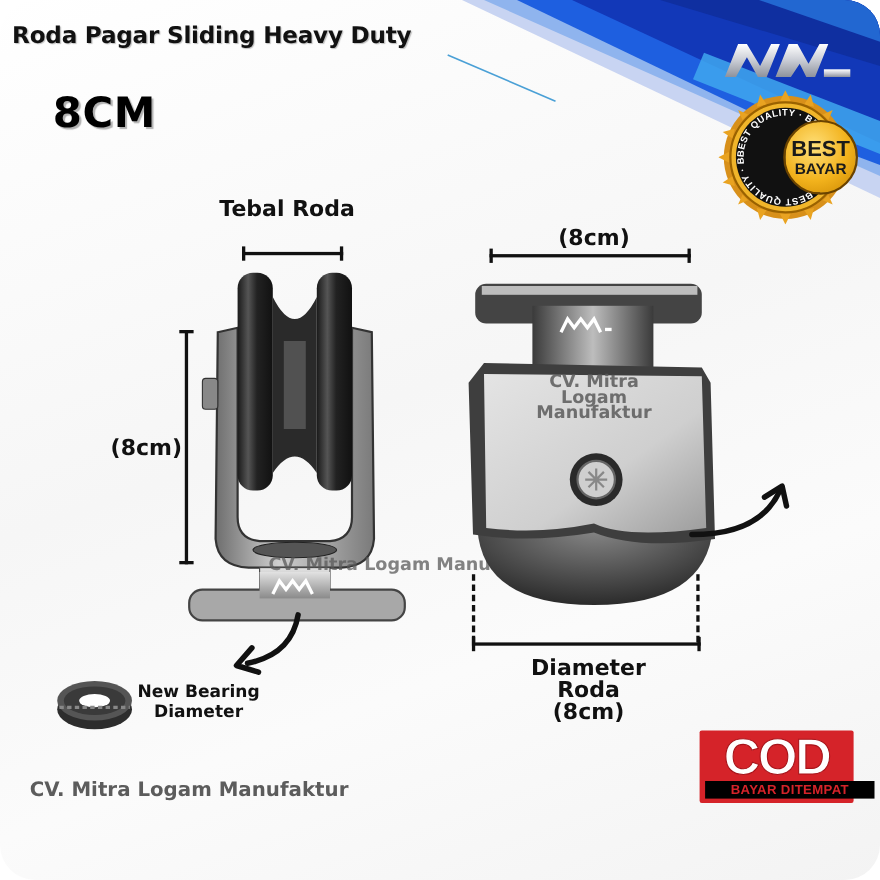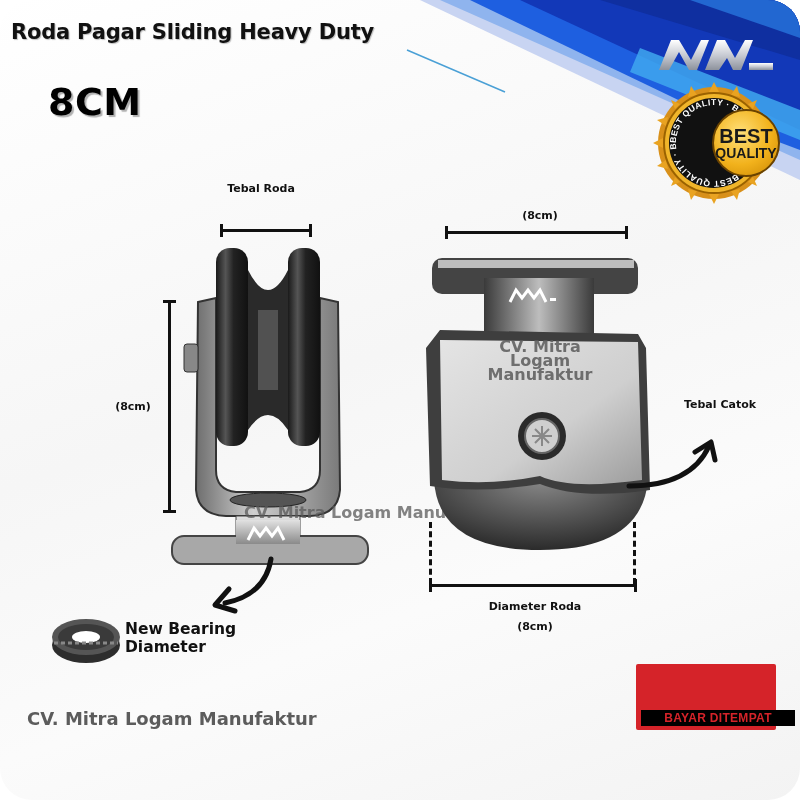--- a/index.html
+++ b/index.html
@@ -19,21 +19,21 @@
 
     .logo { position: absolute; left: 657px; top: 36px; width: 120px; height: 36px; }
 
     .badge { position: absolute; left: 653px; top: 82px; width: 122px; height: 122px; }
     .badge-core { position: absolute; left: 27px; top: 27px; width: 68px; height: 68px; border-radius: 50%;
       background: radial-gradient(circle at 40% 35%, #ffe07a 0%, #f2b21c 55%, #c98500 100%);
       border: 2px solid #6a4300; display: flex; flex-direction: column; align-items: center; justify-content: center; margin-left: 32px; }
     .badge-best { font-family: "Liberation Sans", sans-serif; font-weight: bold; font-size: 20px; line-height: 19px; color: #1a1a1a; }
     .badge-seller { font-family: "Liberation Sans", sans-serif; font-weight: bold; font-size: 14px; line-height: 14px; color: #1a1a1a; }
 
-    .label { position: absolute; font-weight: bold; color: #111; text-align: center; line-height: 20px; font-size: 11px; }
+    .label { position: absolute; font-weight: bold; color: #111; text-align: center; line-height: 20px; font-size: 20px; }
 
     .dim-h { position: absolute; height: 3px; background: #111; }
     .dim-h::before, .dim-h::after { content: ""; position: absolute; top: -5px; width: 3px; height: 13px; background: #111; }
     .dim-h::before { left: 0; } .dim-h::after { right: 0; }
     .dim-v { position: absolute; width: 3px; background: #111; }
     .dim-v::before, .dim-v::after { content: ""; position: absolute; left: -5px; width: 13px; height: 3px; background: #111; }
     .dim-v::before { top: 0; } .dim-v::after { bottom: 0; }
     .dash-v { position: absolute; width: 0; border-left: 3px dashed #111; }
 
     .watermark-mid { position: absolute; left: 244px; top: 503px; font-size: 16px; font-weight: bold; color: rgba(90,90,90,0.75); white-space: nowrap; }
@@ -107,21 +107,21 @@
       <circle cx="61" cy="61" r="45" fill="#111"></circle>
       <defs>
         <path id="ringpath" d="M61,61 m-38,0 a38,38 0 1,1 76,0 a38,38 0 1,1 -76,0"></path>
       </defs>
       <text font-family="Liberation Sans, sans-serif" font-size="8.5" font-weight="bold" fill="#fff" letter-spacing="0.5">
         <textPath href="#ringpath" startOffset="0">BEST QUALITY · BEST QUALITY · BEST QUALITY · BEST QUALITY ·</textPath>
       </text>
     </svg>
     <div class="badge-core">
       <div class="badge-best">BEST</div>
-      <div class="badge-seller">QUALITY</div>
+      <div class="badge-seller">BAYAR</div>
     </div>
   </div>
 
   <div class="label" style="left:186px; top:179px; width:150px;">
     <div>Tebal Roda</div>
   </div>
   <div class="dim-h" style="left:220px; top:229px; width:92px;"></div>
 
   <div class="label" style="left:98px; top:397px; width:70px;">(8cm)</div>
   <div class="dim-v" style="left:168px; top:300px; height:213px;"></div>
@@ -172,21 +172,21 @@
     <path d="M24,34 L10,50 L30,56" stroke="#111" stroke-width="5" fill="none" stroke-linecap="round" stroke-linejoin="round"></path>
   </svg>
 
   <svg style="position:absolute; left:50px; top:615px;" width="72" height="52" viewBox="0 0 72 52">
     <ellipse cx="36" cy="30" rx="34" ry="18" fill="#2d2d2d"></ellipse>
     <ellipse cx="36" cy="22" rx="34" ry="18" fill="#555"></ellipse>
     <ellipse cx="36" cy="22" rx="28" ry="13" fill="#3a3a3a"></ellipse>
     <ellipse cx="36" cy="22" rx="14" ry="6" fill="#ffffff"></ellipse>
     <path d="M4,28 L68,28" stroke="#888" stroke-dasharray="4,3" stroke-width="3"></path>
   </svg>
-  <div class="label" style="left:125px; top:620px; text-align:left; font-size:15.5px; line-height:18px;">
+  <div class="label" style="left:125px; top:620px; text-align:center; font-size:15.5px; line-height:18px;">
     <div>New Bearing</div>
     <div>Diameter</div>
   </div>
 
   <div class="label" style="left:490px; top:206px; width:100px;">(8cm)</div>
   <div class="dim-h" style="left:445px; top:231px; width:183px;"></div>
 
   <svg style="position:absolute; left:420px; top:250px;" width="240" height="330" viewBox="0 0 240 330">
     <defs>
       <linearGradient id="plateR" x1="0" y1="0" x2="1" y2="1">
@@ -221,34 +221,34 @@
     <circle cx="122" cy="186" r="17" fill="#cfcfcf" stroke="#666" stroke-width="2"></circle>
     <path d="M112,186 L132,186 M122,176 L122,196 M115,179 L129,193 M129,179 L115,193" stroke="#888" stroke-width="2"></path>
   </svg>
 
   <div class="label" style="left:470px; top:340px; width:140px; font-size:16px; line-height:14px; color:rgba(90,90,90,0.85);">
     <div>CV. Mitra Logam</div>
     <div>Manufaktur</div>
   </div>
 
   <div class="label" style="left:655px; top:395px; width:130px;">
-    <div>Tebal Catok</div>
   </div>
   <svg style="position:absolute; left:625px; top:436px;" width="100" height="60" viewBox="0 0 100 60">
     <path d="M4,50 Q66,50 84,10" stroke="#111" stroke-width="5" fill="none" stroke-linecap="round"></path>
     <path d="M70,16 L86,6 L90,24" stroke="#111" stroke-width="5" fill="none" stroke-linecap="round" stroke-linejoin="round"></path>
   </svg>
 
   <div class="dash-v" style="left:429px; top:522px; height:62px;"></div>
   <div class="dash-v" style="left:633px; top:522px; height:62px;"></div>
   <div class="dim-h" style="left:429px; top:584px; width:208px;"></div>
   <div class="label" style="left:455px; top:597px; width:160px;">
     <div>Diameter Roda</div>
     <div>(8cm)</div>
   </div>
 
   <div class="footer-company">CV. Mitra Logam Manufaktur</div>
 
   <div class="cod">
+    <div class="cod-main">COD</div>
     <div class="cod-sub">BAYAR DITEMPAT</div>
   </div>
 
 </div>
 
 </body></html>

